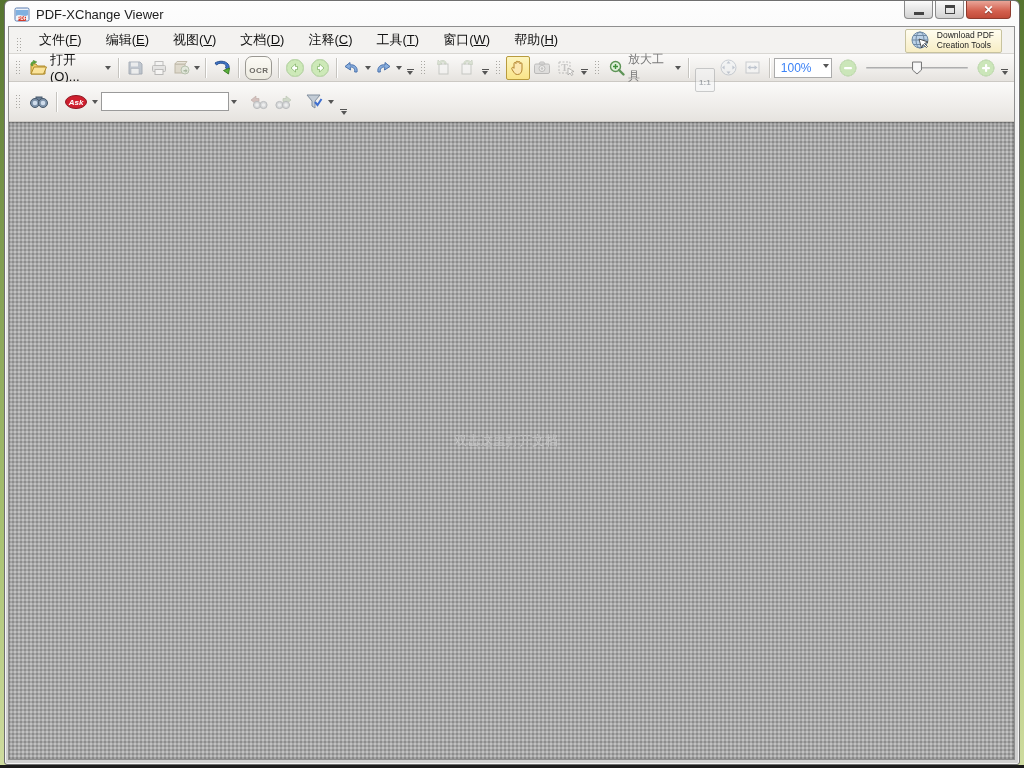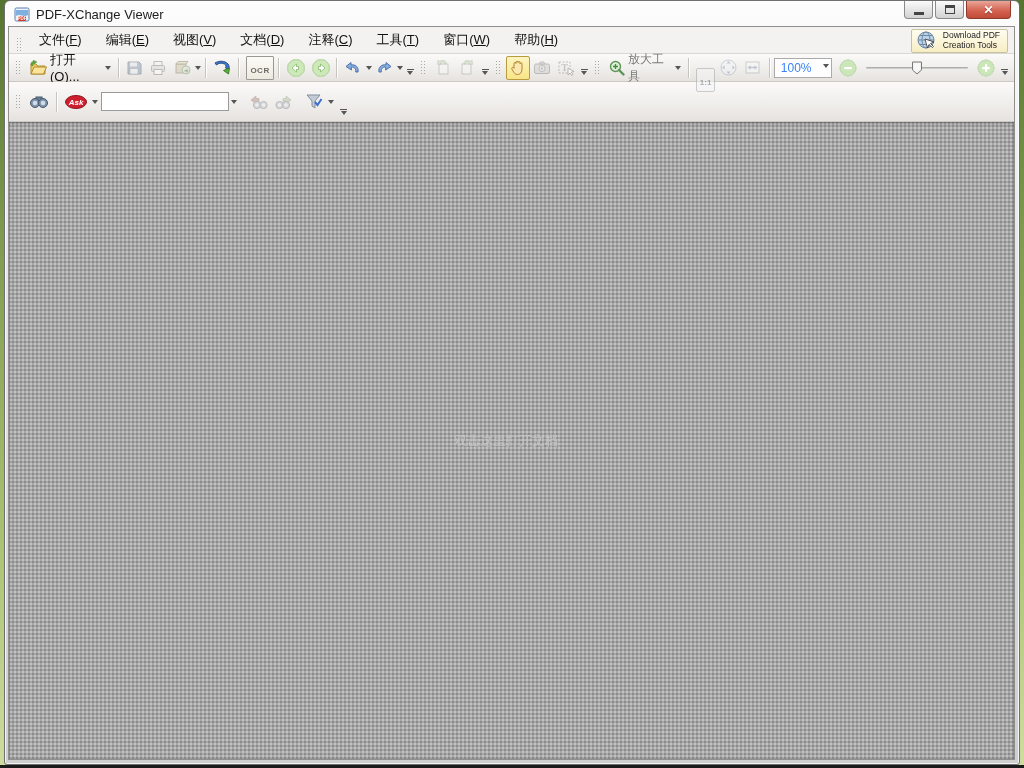--- a/index.html
+++ b/index.html
@@ -42,32 +42,32 @@
   .menubar { height:27px; background:#f3f2f0; border-bottom:1px solid #d9d7d3; display:flex; align-items:flex-end; padding:0 4px; }
   .grip { width:5px; height:16px; margin:0 6px 0 3px;
     background-image:radial-gradient(circle,#a9a7a2 34%,rgba(0,0,0,0) 40%);
     background-size:3px 3px; flex:0 0 5px; }
   .menu-item { font-size:13px; color:#111; padding:4px 12px; cursor:default; }
   .accel { text-decoration:underline; }
   .spacer { flex:1; }
   .promo-btn {
     display:flex; align-items:center; gap:5px; height:24px; padding:1px 7px 1px 4px;
     background:linear-gradient(180deg,#fffdf0,#f7edc4);
-    border:1px solid #c8c39f; border-radius:2px; cursor:pointer; margin-right:2px;
+    border:1px solid #c8c39f; border-radius:2px; cursor:pointer; margin-right:8px;
   }
   .promo-text { font-size:8.5px; line-height:1.15; color:#222; }
 
   
   .toolbar { display:flex; align-items:center; padding:0 3px;
     background:linear-gradient(180deg,#fbfaf9 0%,#efedea 60%,#e6e3df 100%);
     border-bottom:1px solid #ccc9c4; }
   .toolbar.row1 { height:28px; }
   .toolbar.row2 { height:40px; }
   .sep { width:1px; height:20px; background:#c6c4bf; box-shadow:1px 0 0 #fff; margin:0 4px; flex:0 0 1px; }
-  .tbtn { height:24px; min-width:24px; padding:0 2px; display:flex; align-items:center; 
+  .tbtn { height:24px; min-width:24px; padding:0 2px; display:flex; align-items:center; justify-content:center;
     border:1px solid transparent; border-radius:2px; cursor:pointer; }
   .tbtn.selected { background:linear-gradient(180deg,#fdf5c0,#f9e487); border-color:#b89b3e; }
   .tbtn.disabled { cursor:default; }
   .dis { opacity:.5; filter:grayscale(55%); }
   .dd { width:0; height:0; border:3px solid transparent; border-top:4px solid #555; margin-left:4px; margin-top:4px; }
   .ovf { display:flex; flex-direction:column; align-items:center; margin:0 3px; align-self:flex-end; padding-bottom:3px; cursor:pointer; }
   .ovf .bar { width:7px; height:1px; background:#555; margin-bottom:1px; }
   .ovf .tri { width:0; height:0; border:3px solid transparent; border-top:4px solid #555; }
   .tlabel { font-size:12px; color:#7a7a7a; margin:0 2px; }
   .btn-label { font-size:13px; color:#111; margin:0 3px; }
@@ -208,21 +208,21 @@
           <svg width="18" height="16" viewBox="0 0 18 16">
             <path d="M2 3 C6 0.5 12 0.5 15 4 C16.5 6 16.5 8 15 10 L12.5 8 C13.5 6.5 13 5 11.5 4 C8.5 2.5 5.5 3 3.5 5 z" fill="#3f74c8" stroke="#27508f"></path>
             <path d="M16.5 8 l-1 6 -5-3.5 z" fill="#59b13a" stroke="#3c7d26"></path>
           </svg>
         </span>
       </div>
 
       <span class="sep"></span>
 
       <div class="tbtn">
-        <span style="border:1px solid #9a9892;border-radius:1px;background:linear-gradient(#fcfbf6,#eceadf);padding:2px 3px;">
+        <span style="border:1px solid #9a9892;border-radius:7px;background:linear-gradient(#fcfbf6,#eceadf);padding:2px 3px;">
           <span style="font-size:8px;font-weight:bold;color:#6b6964;letter-spacing:.5px;">OCR</span>
         </span>
       </div>
 
       <span class="sep"></span>
 
       <div class="tbtn">
         <span>
           <svg width="20" height="20" viewBox="0 0 20 20">
             <circle cx="10" cy="10" r="8.5" fill="#cde9b8" stroke="#7fb25f"></circle>

